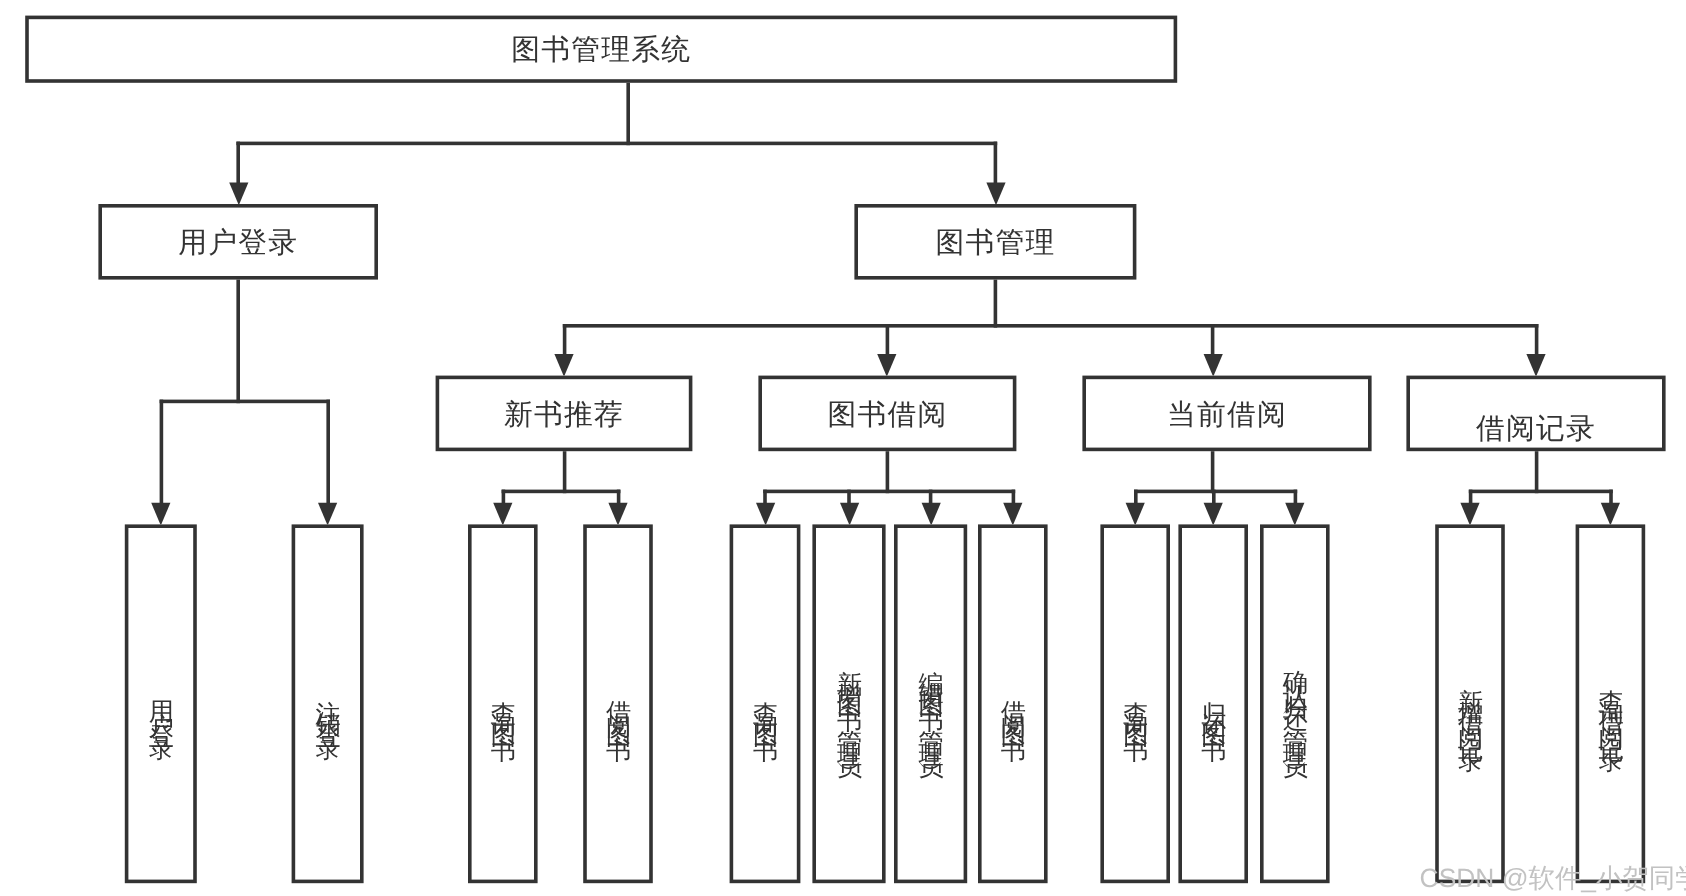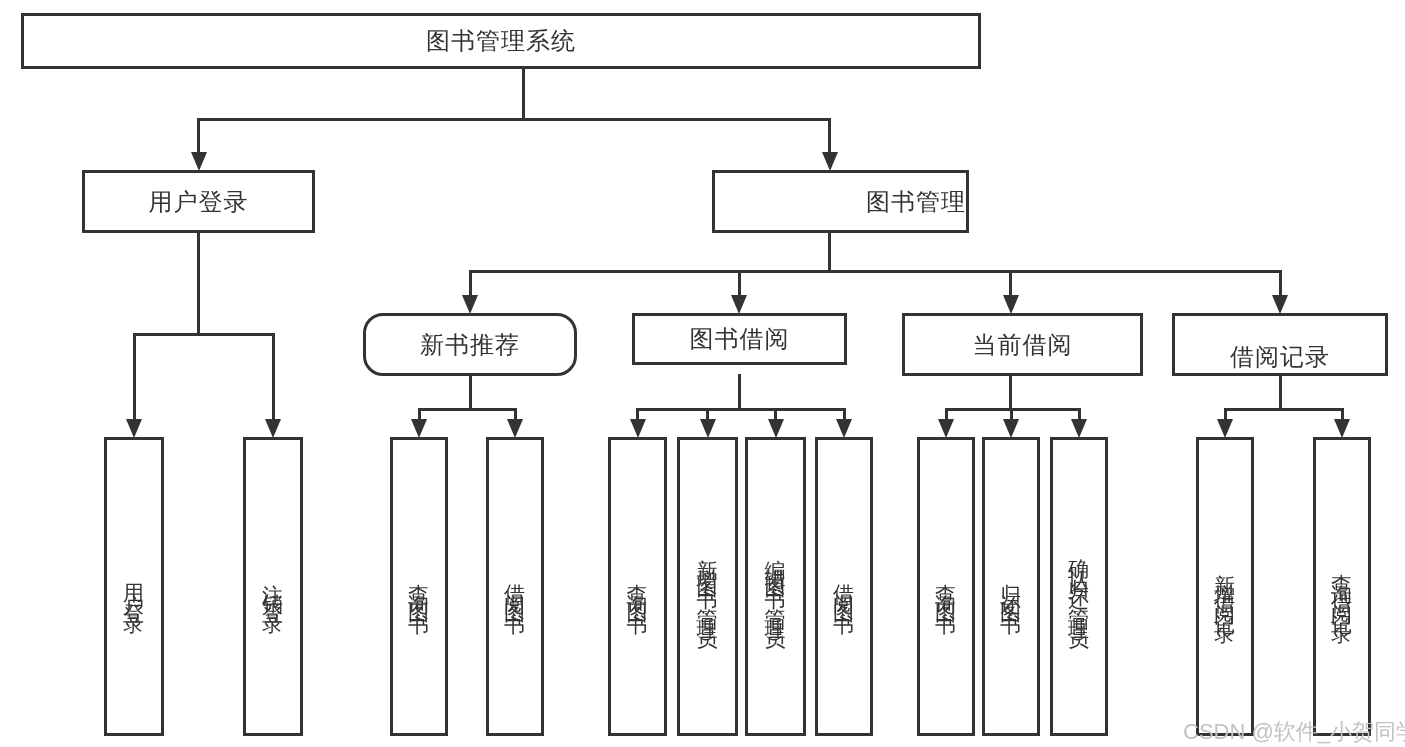--- a/index.html
+++ b/index.html
@@ -119,28 +119,28 @@
   <div class="vl" style="left:1340.5px;top:408px;height:13px;"></div>
   <div class="arw" style="left:1334px;top:419px;"></div>
 
   <div class="box" style="left:21px;top:13px;width:960px;height:56px;">
     <span>图书管理系统</span>
   </div>
 
   <div class="box" style="left:82px;top:170px;width:233px;height:63px;">
     <span>用户登录</span>
   </div>
-  <div class="box" style="left:712px;top:170px;width:257px;height:63px;justify-content:flex-end;">
+  <div class="box" style="left:712px;top:170px;width:235px;height:63px;">
     <span>图书管理</span>
   </div>
 
-  <div class="box" style="left:363px;top:313px;width:214px;height:63px;border-radius:20px;">
+  <div class="box" style="left:363px;top:313px;width:214px;height:63px;">
     <span>新书推荐</span>
   </div>
-  <div class="box" style="left:632px;top:313px;width:215px;height:52px;">
+  <div class="box" style="left:632px;top:313px;width:215px;height:63px;">
     <span>图书借阅</span>
   </div>
   <div class="box" style="left:902px;top:313px;width:241px;height:63px;">
     <span>当前借阅</span>
   </div>
   <div class="box" style="left:1172px;top:313px;width:216px;height:63px;align-items:flex-end;">
     <span>借阅记录</span>
   </div>
 
   <div class="leaf" style="left:104px;width:60px;">

